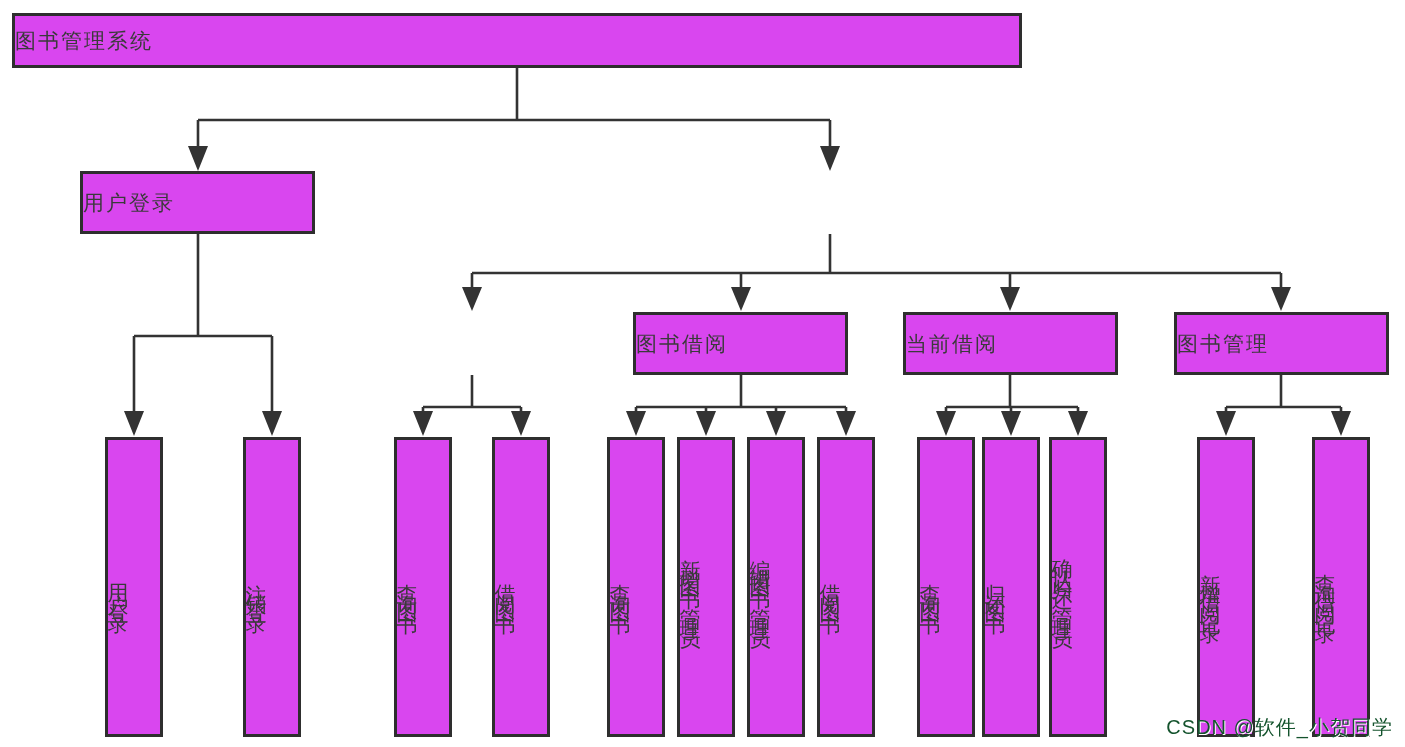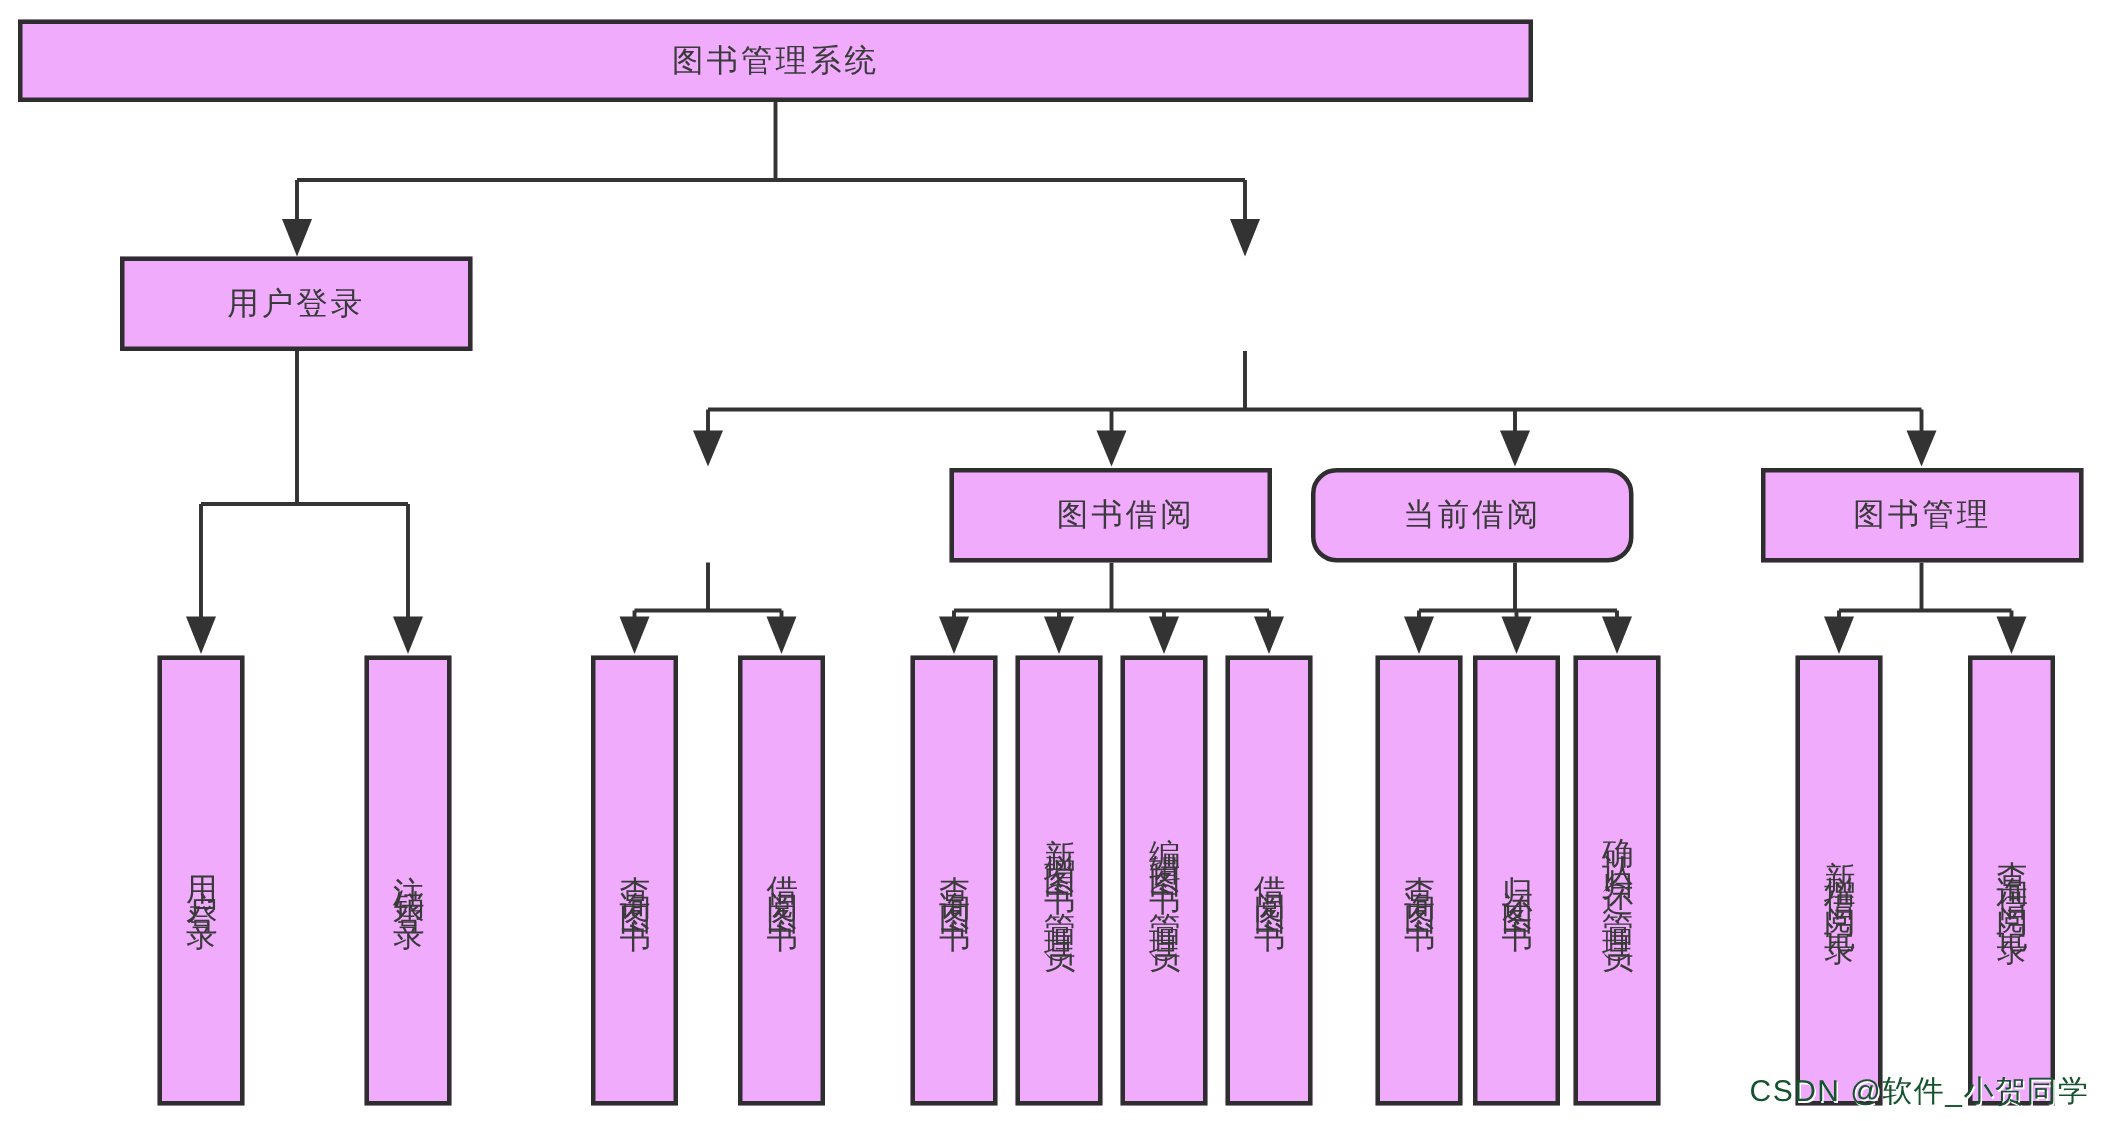--- a/index.html
+++ b/index.html
@@ -17,25 +17,25 @@
   }
   .wires {
     position: absolute;
     left: 0;
     top: 0;
     z-index: 0;
   }
   .box {
     position: absolute;
     box-sizing: border-box;
-    background: #f0abfc;
+    background: #d946ef;
     border: 3px solid #2e2e2e;
     display: flex;
     align-items: center;
-    justify-content: center;
+    justify-content: flex-start;
     color: #3a3a3a;
     z-index: 1;
   }
   .hlabel {
     font-size: 21px;
     letter-spacing: 2px;
     line-height: 1;
     white-space: nowrap;
   }
   .vlabel {
@@ -44,22 +44,22 @@
     font-size: 21px;
     letter-spacing: 10px;
     line-height: 1;
     white-space: nowrap;
   }
   .root   { left: 12px;  top: 13px;  width: 1010px; height: 55px; }
   .l2-0   { left: 80px;  top: 171px; width: 235px;  height: 63px; }
   .l2-1   { left: 712px; top: 171px; width: 235px;  height: 63px; }
   .l3     { top: 312px; width: 215px; height: 63px; }
   .l3-0   { left: 364px; }
-  .l3-1   { left: 633px; padding-left: 20px; }
-  .l3-2   { left: 874px; border-radius: 17px; }
+  .l3-1   { left: 633px; }
+  .l3-2   { left: 903px; }
   .l3-3   { left: 1174px; }
   .leaf   { top: 437px; width: 58px; height: 300px; }
   .lf-0   { left: 105px; }
   .lf-1   { left: 243px; }
   .lf-2   { left: 394px; }
   .lf-3   { left: 492px; }
   .lf-4   { left: 607px; }
   .lf-5   { left: 677px; }
   .lf-6   { left: 747px; }
   .lf-7   { left: 817px; }

